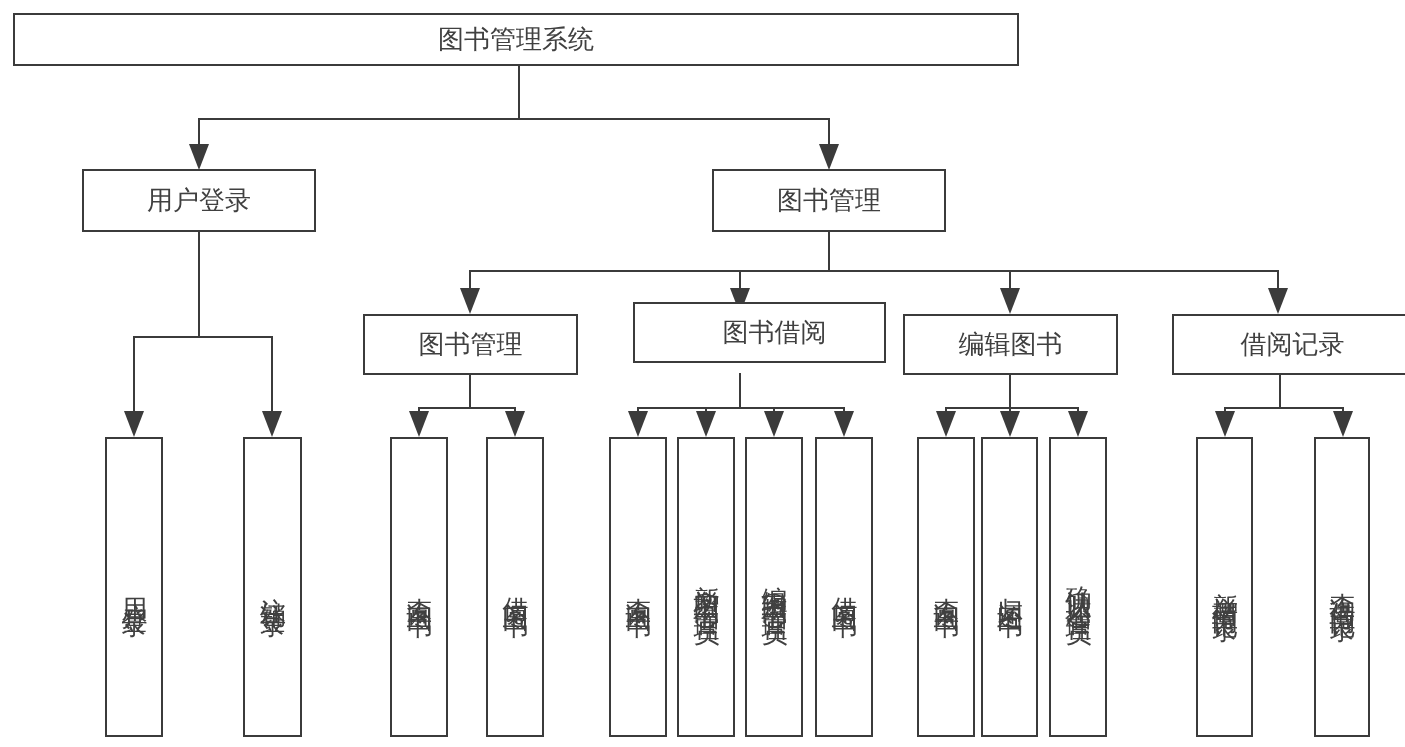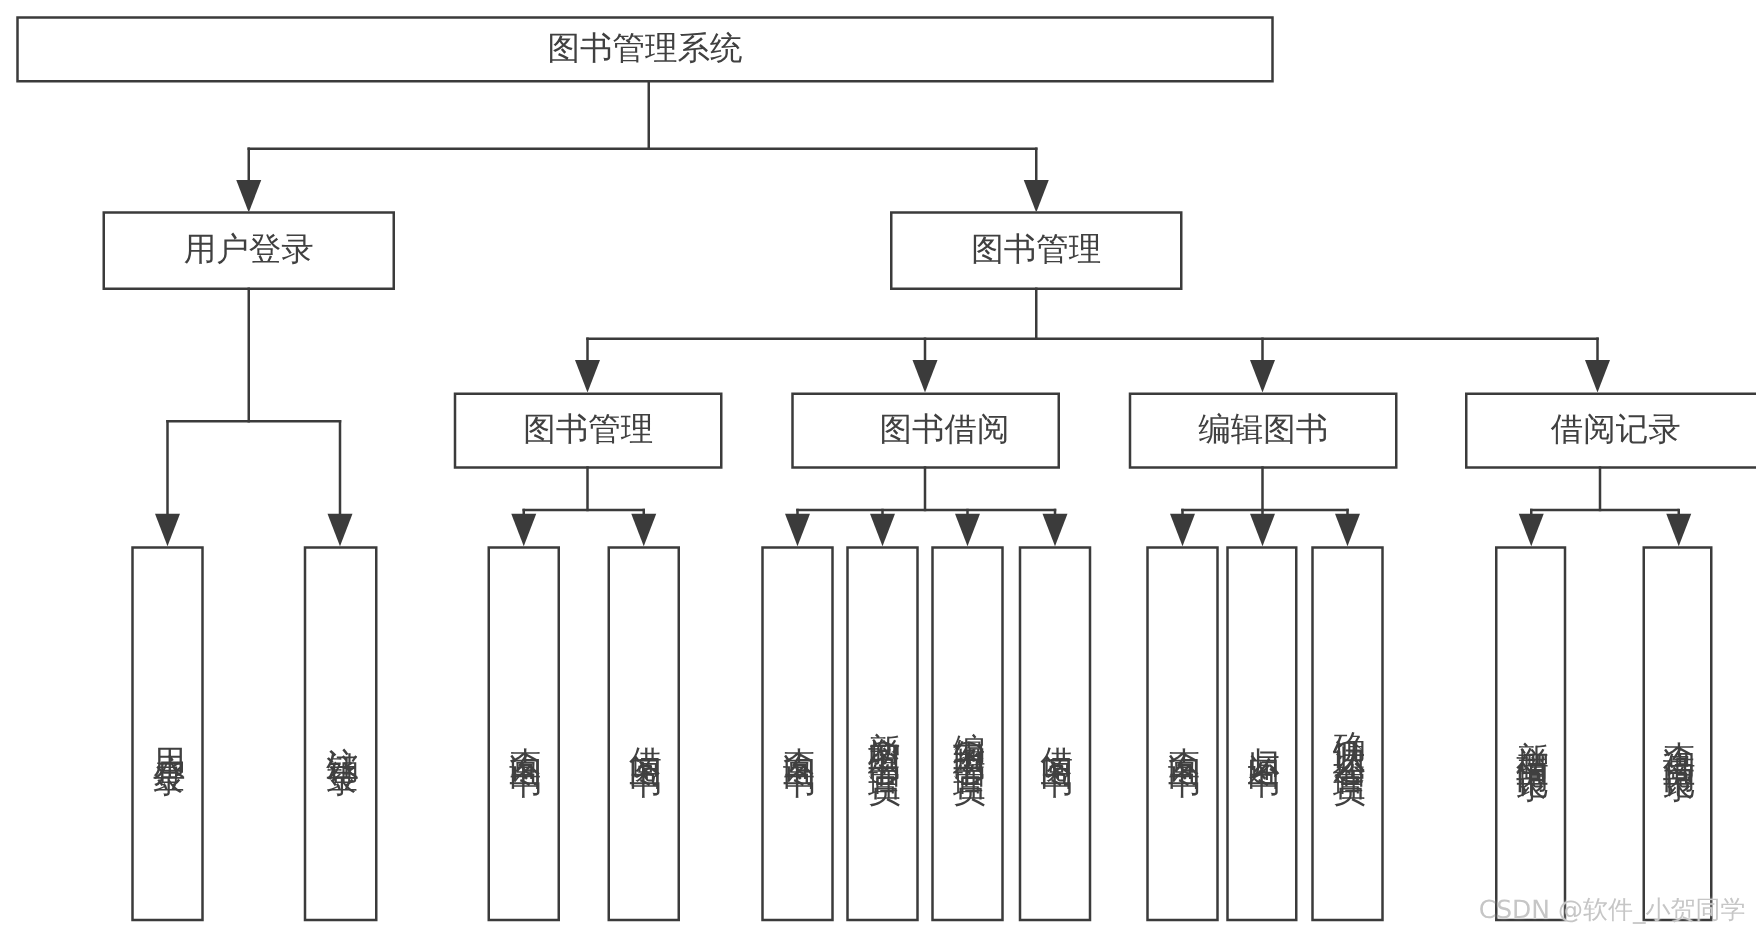--- a/index.html
+++ b/index.html
@@ -74,21 +74,21 @@
   <div class="vline" style="left:739px;top:270px;width:2px;height:24px;"></div>
   <div class="ah" style="left:730px;top:288px;"></div>
   <div class="vline" style="left:1009px;top:270px;width:2px;height:24px;"></div>
   <div class="ah" style="left:1000px;top:288px;"></div>
   <div class="vline" style="left:1277px;top:270px;width:2px;height:24px;"></div>
   <div class="ah" style="left:1268px;top:288px;"></div>
 
   <div class="node" style="left:363px;top:314px;width:215px;height:61px;">
     <span>图书管理</span>
   </div>
-  <div class="node" style="left:633px;top:314px;width:215px;height:61px;padding-left:30px;">
+  <div class="node" style="left:633px;top:302px;width:253px;height:61px;padding-left:30px;">
     <span>图书借阅</span>
   </div>
   <div class="node" style="left:903px;top:314px;width:215px;height:61px;">
     <span>编辑图书</span>
   </div>
   <div class="node" style="left:1172px;top:314px;width:241px;height:61px;">
     <span>借阅记录</span>
   </div>
 
   <div class="vline" style="left:469px;top:373px;width:2px;height:36px;"></div>
@@ -162,14 +162,13 @@
     <span>确认归还（管理员）</span>
   </div>
 
   <div class="node leaf" style="left:1196px;top:437px;width:57px;height:300px;">
     <span>新增借阅记录</span>
   </div>
   <div class="node leaf" style="left:1314px;top:437px;width:56px;height:300px;">
     <span>查询借阅记录</span>
   </div>
 
-  <div class="watermark">CSDN @软件_小贺同学</div>
 </div>
 
 </body></html>

